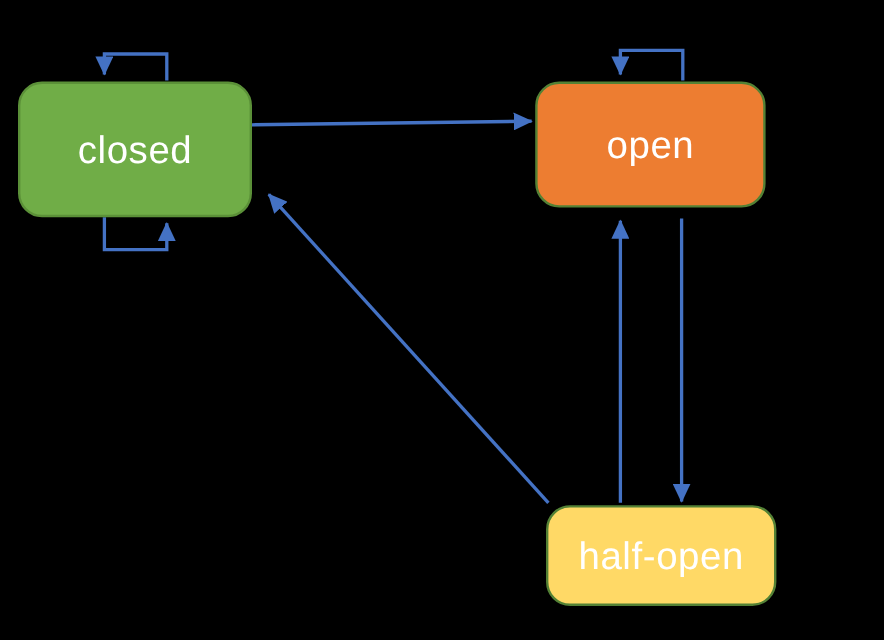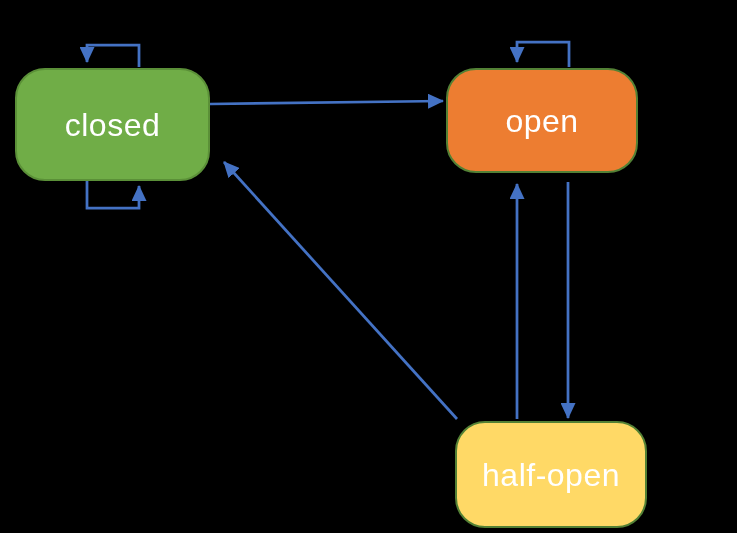--- a/index.html
+++ b/index.html
@@ -19,21 +19,21 @@
     position: absolute;
     left: 0;
     top: 0;
     width: 737px;
     height: 533px;
     z-index: 1;
   }
   .state-node {
     position: absolute;
     z-index: 2;
-    border-radius: 30px;
+    border-radius: 20px;
     border-style: solid;
     border-width: 2px;
     display: flex;
     align-items: center;
     justify-content: center;
     box-sizing: border-box;
   }
   .state-label {
     font-size: 32px;
     line-height: 1;
@@ -63,17 +63,17 @@
   </svg>
 
   <div class="state-node" style="left: 15px; top: 68px; width: 195px; height: 113px; background: rgb(112, 173, 71); border-color: rgb(91, 144, 56);">
     <span class="state-label" style="color: rgb(255, 255, 255);">closed</span>
   </div>
 
   <div class="state-node" style="left: 446px; top: 68px; width: 192px; height: 105px; background: rgb(237, 125, 49); border-color: rgb(83, 129, 53);">
     <span class="state-label" style="color: rgb(255, 255, 255);">open</span>
   </div>
 
-  <div class="state-node" style="left: 455px; top: 421px; width: 192px; height: 107px; background: rgb(255, 217, 102); border-color: rgb(83, 129, 53);">
+  <div class="state-node" style="left: 455px; top: 421px; width: 192px; height: 84px; background: rgb(255, 217, 102); border-color: rgb(83, 129, 53);">
     <span class="state-label" style="color: rgb(255, 255, 255);">half-open</span>
   </div>
 
 </div>
 
 </body></html>

